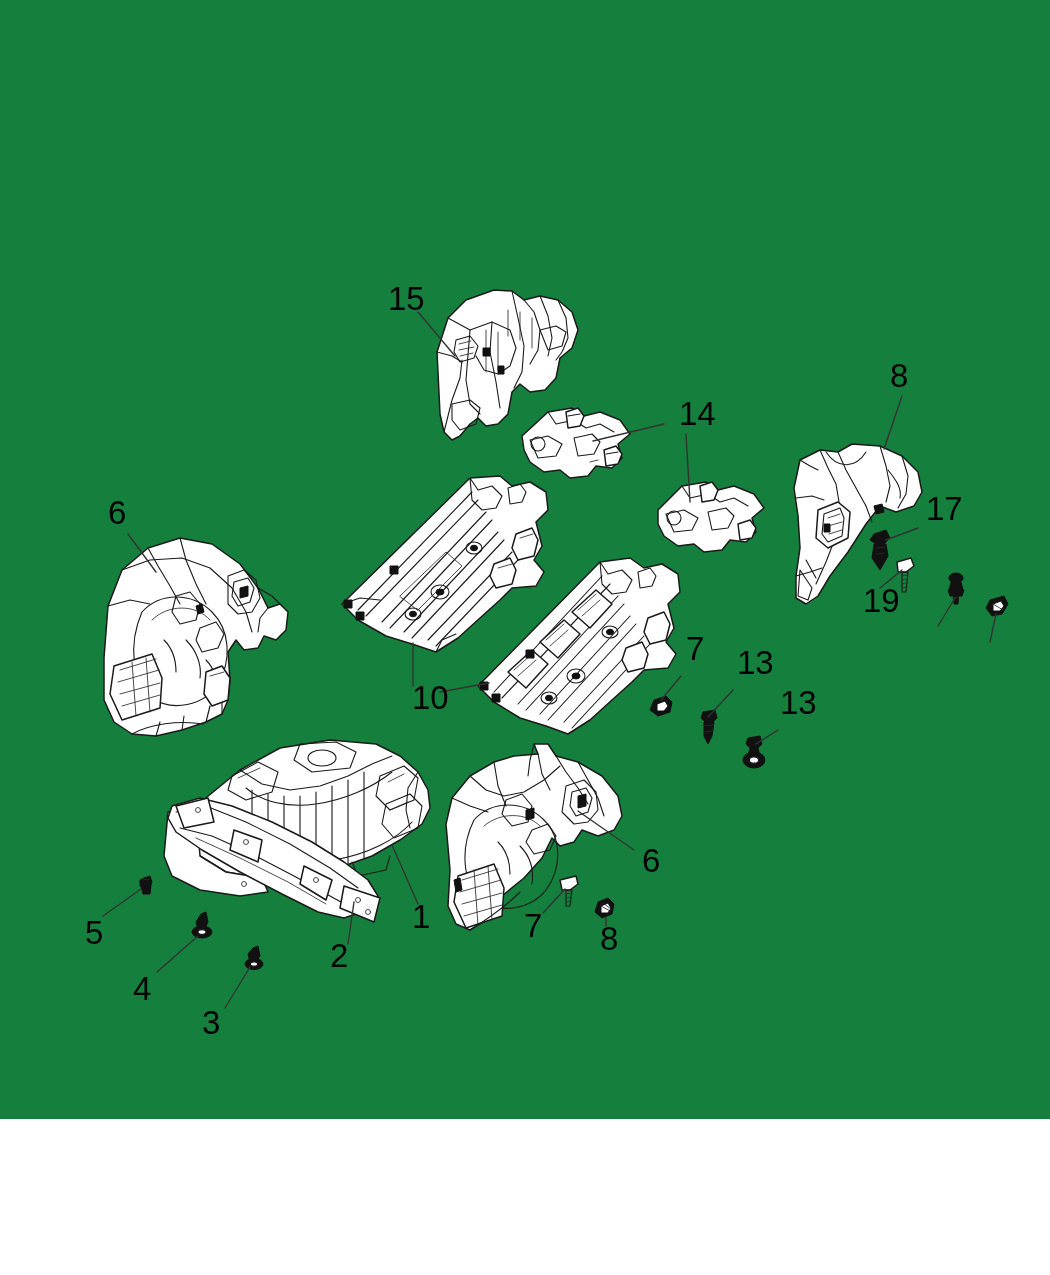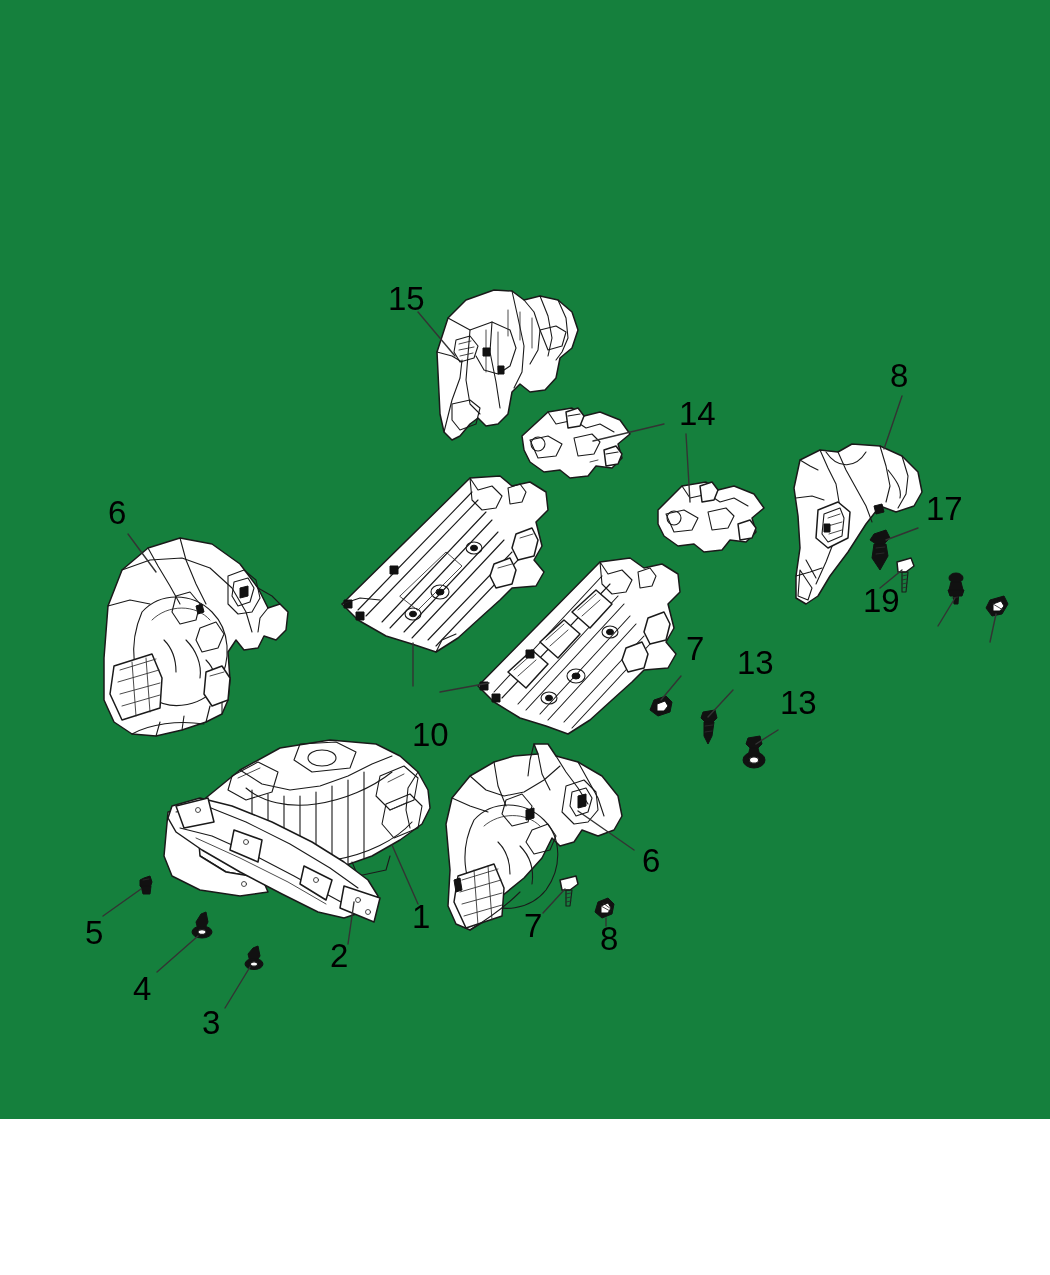--- a/index.html
+++ b/index.html
@@ -467,21 +467,21 @@
   <div class="callout-label" style="left:679px; top:397px;">14</div>
   <div class="callout-label" style="left:890px; top:359px;">8</div>
   <div class="callout-label" style="left:108px; top:496px;">6</div>
   <div class="callout-label" style="left:926px; top:492px;">17</div>
   <div class="callout-label" style="left:863px; top:584px;">19</div>
   <div class="callout-label" style="left:914px; top:624px;"></div>
   <div class="callout-label" style="left:976px; top:640px;"></div>
   <div class="callout-label" style="left:686px; top:632px;">7</div>
   <div class="callout-label" style="left:737px; top:646px;">13</div>
   <div class="callout-label" style="left:780px; top:686px;">13</div>
-  <div class="callout-label" style="left:412px; top:718px;">10</div>
+  <div class="callout-label" style="left:412px; top:681px;">10</div>
   <div class="callout-label" style="left:642px; top:844px;">6</div>
   <div class="callout-label" style="left:524px; top:909px;">7</div>
   <div class="callout-label" style="left:600px; top:922px;">8</div>
   <div class="callout-label" style="left:412px; top:900px;">1</div>
   <div class="callout-label" style="left:330px; top:939px;">2</div>
   <div class="callout-label" style="left:85px;  top:916px;">5</div>
   <div class="callout-label" style="left:133px; top:972px;">4</div>
   <div class="callout-label" style="left:202px; top:1006px;">3</div>
 
 </div>

